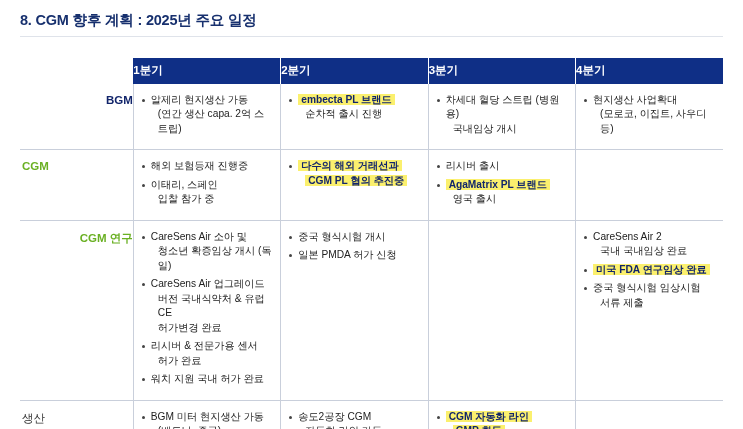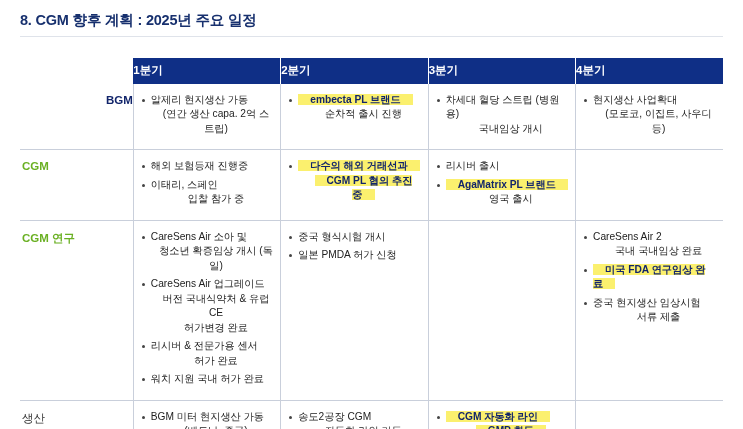--- a/index.html
+++ b/index.html
@@ -109,27 +109,26 @@
     left: 0;
     top: 6px;
     width: 3px;
     height: 3px;
     border-radius: 50%;
     background: #444444;
   }
   ul.bullets li .cont {
     display: block;
     padding-left: 7px;
-    text-align: center;
   }
   .hl {
     background: #fbf06e;
     font-weight: bold;
     color: #12256b;
-    padding: 0 12px;
+    padding: 0 3px;
   }
   .empty-cell { min-height: 10px; }
 </style>
 </head>
 <body>
 
 <div class="page">
 
   <div class="title">8. CGM 향후 계획 : 2025년 주요 일정</div>
   <div class="title-rule"></div>
@@ -192,21 +191,21 @@
             <ul class="bullets">
               <li><span>리시버 출시</span></li>
               <li><span class="hl">AgaMatrix PL 브랜드</span><span class="cont">영국 출시</span></li>
             </ul>
           </td>
           <td class="cell">
             <div class="empty-cell"></div>
           </td>
         </tr>
         <tr>
-          <td class="rowlabel" style="color: rgb(106, 176, 35);">CGM 연구</td>
+          <td class="rowlabel" style="color: rgb(106, 176, 35); text-align: right;">CGM 연구</td>
           <td class="cell first">
             <ul class="bullets">
               <li><span>CareSens Air 소아 및</span><span class="cont">청소년 확증임상 개시 (독일)</span></li>
               <li><span>CareSens Air 업그레이드</span><span class="cont">버전 국내식약처 &amp; 유럽 CE</span><span class="cont">허가변경 완료</span></li>
               <li><span>리시버 &amp; 전문가용 센서</span><span class="cont">허가 완료</span></li>
               <li><span>워치 지원 국내 허가 완료</span></li>
             </ul>
           </td>
           <td class="cell">
             <ul class="bullets">
@@ -214,21 +213,21 @@
               <li><span>일본 PMDA 허가 신청</span></li>
             </ul>
           </td>
           <td class="cell">
             <div class="empty-cell"></div>
           </td>
           <td class="cell">
             <ul class="bullets">
               <li><span>CareSens Air 2</span><span class="cont">국내 국내임상 완료</span></li>
               <li><span class="hl">미국 FDA 연구임상 완료</span></li>
-              <li><span>중국 현지생산 임상시험</span><span class="cont">서류 제출</span></li>
+              <li><span>중국 형식시험 임상시험</span><span class="cont">서류 제출</span></li>
             </ul>
           </td>
         </tr>
         <tr class="last-row">
           <td class="rowlabel plain" style="color: rgb(51, 51, 51);">생산</td>
           <td class="cell first">
             <ul class="bullets">
               <li><span>BGM 미터 현지생산 가동</span><span class="cont">(베트남, 중국)</span></li>
             </ul>
           </td>

